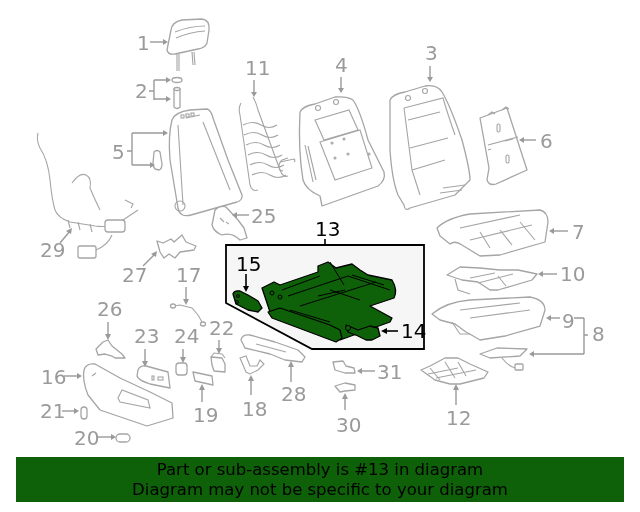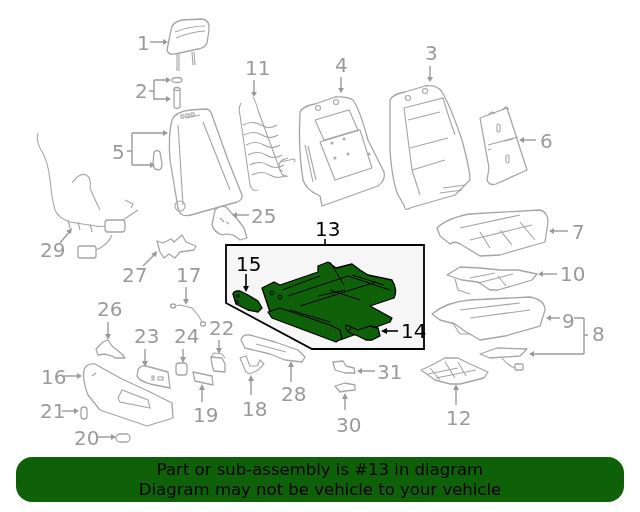--- a/index.html
+++ b/index.html
@@ -8,21 +8,21 @@
   #diagram { position: absolute; left: 0; top: 0; width: 640px; height: 455px; }
   #diagram .lbl { font-family: "DejaVu Sans", sans-serif; font-size: 20px; fill: #9a9a9a; }
   #diagram .lbl-hi { font-family: "DejaVu Sans", sans-serif; font-size: 20px; fill: #000000; }
   #diagram .part { fill: #ffffff; stroke: #a5a5a5; stroke-width: 1.3; stroke-linejoin: round; }
   #diagram .thin { fill: none; stroke: #a5a5a5; stroke-width: 1.1; }
   #diagram .lead { fill: none; stroke: #9a9a9a; stroke-width: 1.4; }
   #diagram .lead-hi { fill: none; stroke: #000000; stroke-width: 1.6; }
   #diagram .hi { stroke: #000; stroke-width: 1.3; stroke-linejoin: round; }
   .banner { position: absolute; left: 16px; top: 457px; width: 608px; height: 45px;
             display: flex; flex-direction: column; align-items: center; justify-content: center;
-            font-family: "DejaVu Sans", sans-serif; font-size: 16.5px; line-height: 20px; color: #000; border-radius: 16px; }
+            font-family: "DejaVu Sans", sans-serif; font-size: 16.5px; line-height: 20px; color: #000; }
   .banner span { display: block; white-space: nowrap; }
 </style>
 </head>
 <body>
 
 <svg id="diagram" viewBox="0 0 640 455" xmlns="http://www.w3.org/2000/svg">
 
   <g>
     <path class="part" d="M171,30 Q172,22 182,20 L202,19 Q210,20 209,30 L207,43 Q205,48 198,49 L175,54 Q168,55 167,50 Z"></path>
     <path class="thin" d="M175,32 Q190,26 205,26 M176,38 Q190,32 205,31"></path>
@@ -299,14 +299,14 @@
   <g>
     <rect class="part" x="116" y="434" width="14" height="8" rx="4"></rect>
   </g>
   <text class="lbl" x="74" y="445">20</text>
   <path class="lead" d="M98,437 h14"></path>
     <path d="M116,437 l-5,-3 v6 z" fill="#9a9a9a"></path>
 </svg>
 
 <div class="banner" style="background:#0e6108;">
   <span>Part or sub-assembly is #13 in diagram</span>
-  <span>Diagram may not be vehicle to your vehicle</span>
+  <span>Diagram may not be specific to your diagram</span>
 </div>
 
 </body></html>

